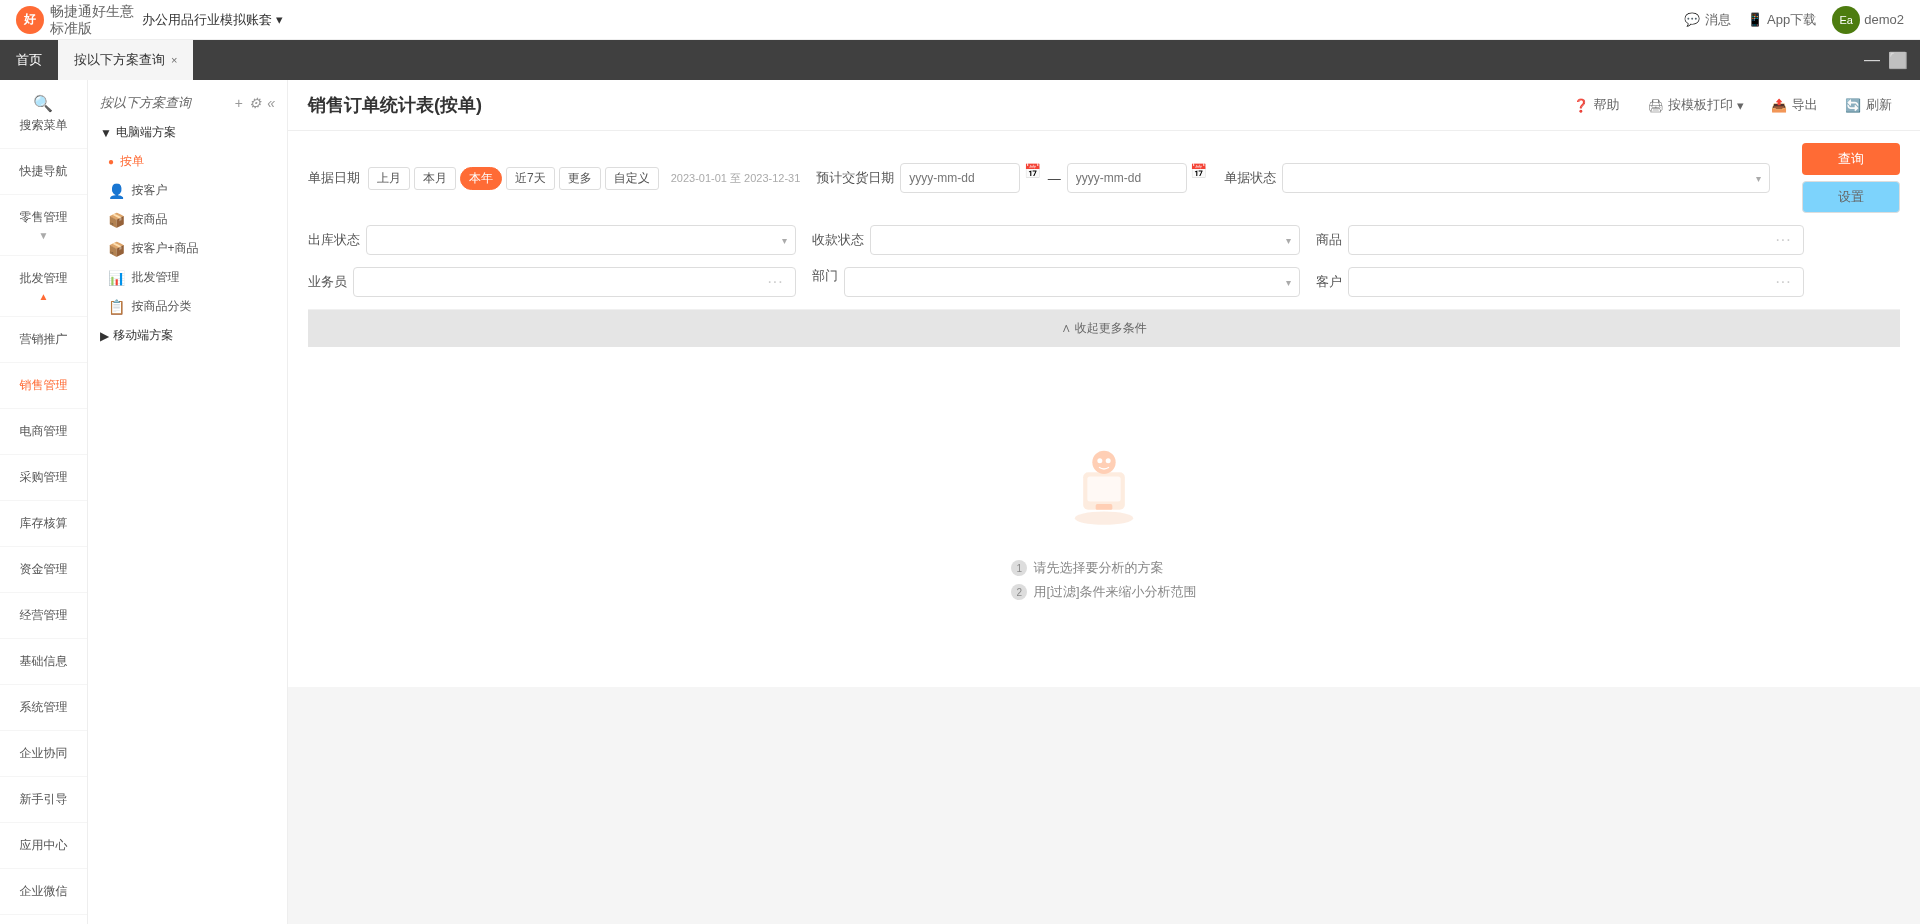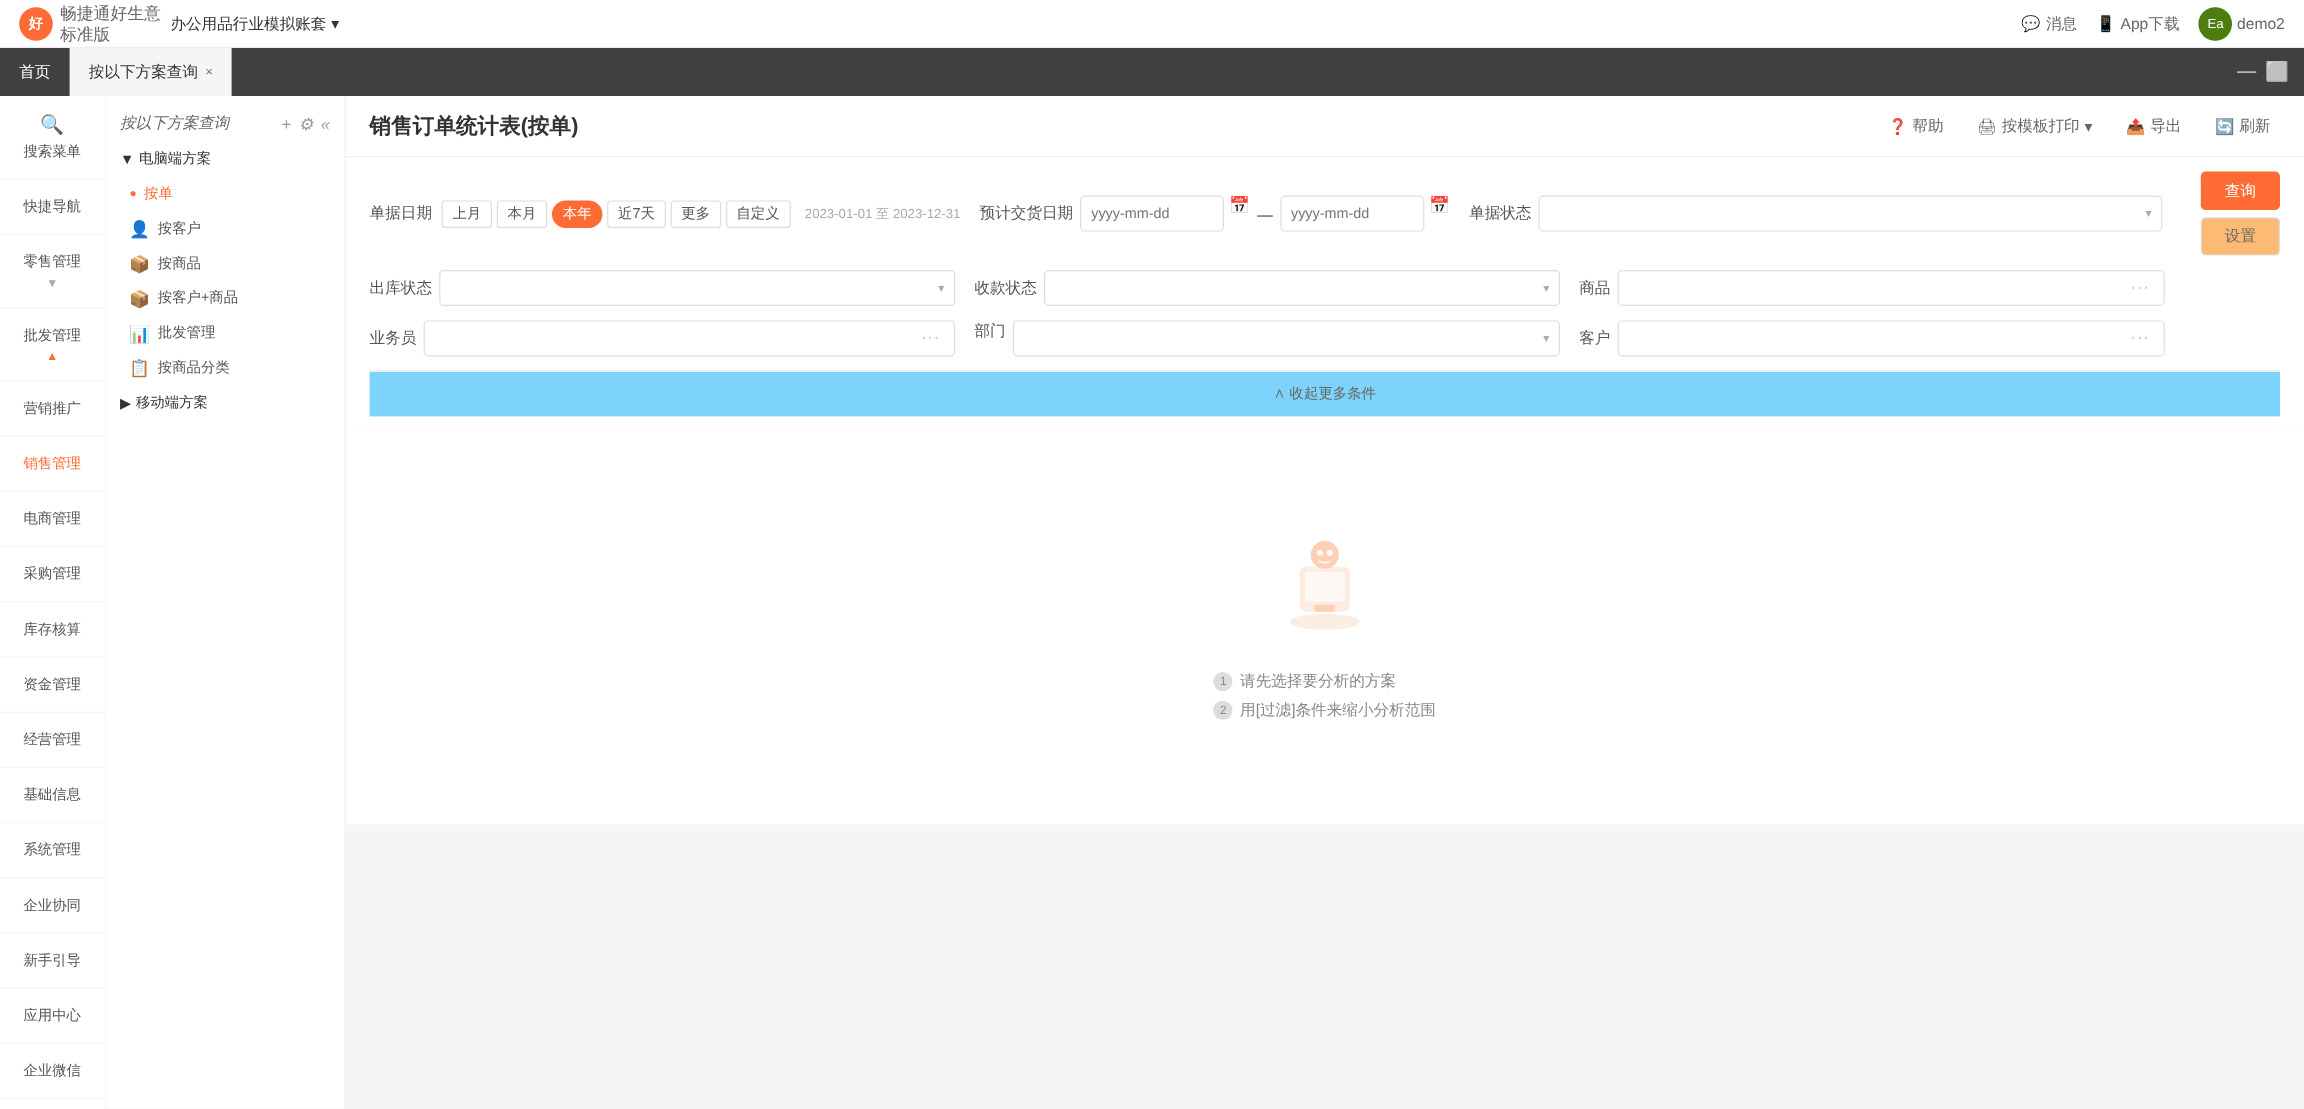--- a/index.html
+++ b/index.html
@@ -204,37 +204,37 @@
     }
     .date-icon { color: #aaa; cursor: pointer; font-size: 14px; }
 
     
     .collapse-row {
       text-align: center;
       padding: 10px;
       cursor: pointer;
       color: #666;
       font-size: 12px;
-      background: #7dd3fc;
+      background: #e5e5e5;
       border-top: 1px solid #f0f0f0;
     }
 
     
     .query-btn {
       background: #ff6b35;
       color: white;
       border: none;
-      padding: 6px 20px;
+      padding: 6px 36px;
       border-radius: 4px;
       font-size: 13px;
       cursor: pointer;
       height: 32px;
     }
     .settings-btn {
-      background: #fdba74;
+      background: #7dd3fc;
       color: #666;
       border: 1px solid #ddd;
       padding: 6px 16px;
       border-radius: 4px;
       font-size: 13px;
       cursor: pointer;
       height: 32px;
     }
     .filter-btn-group {
       display: flex; flex-direction: column; gap: 6px;

